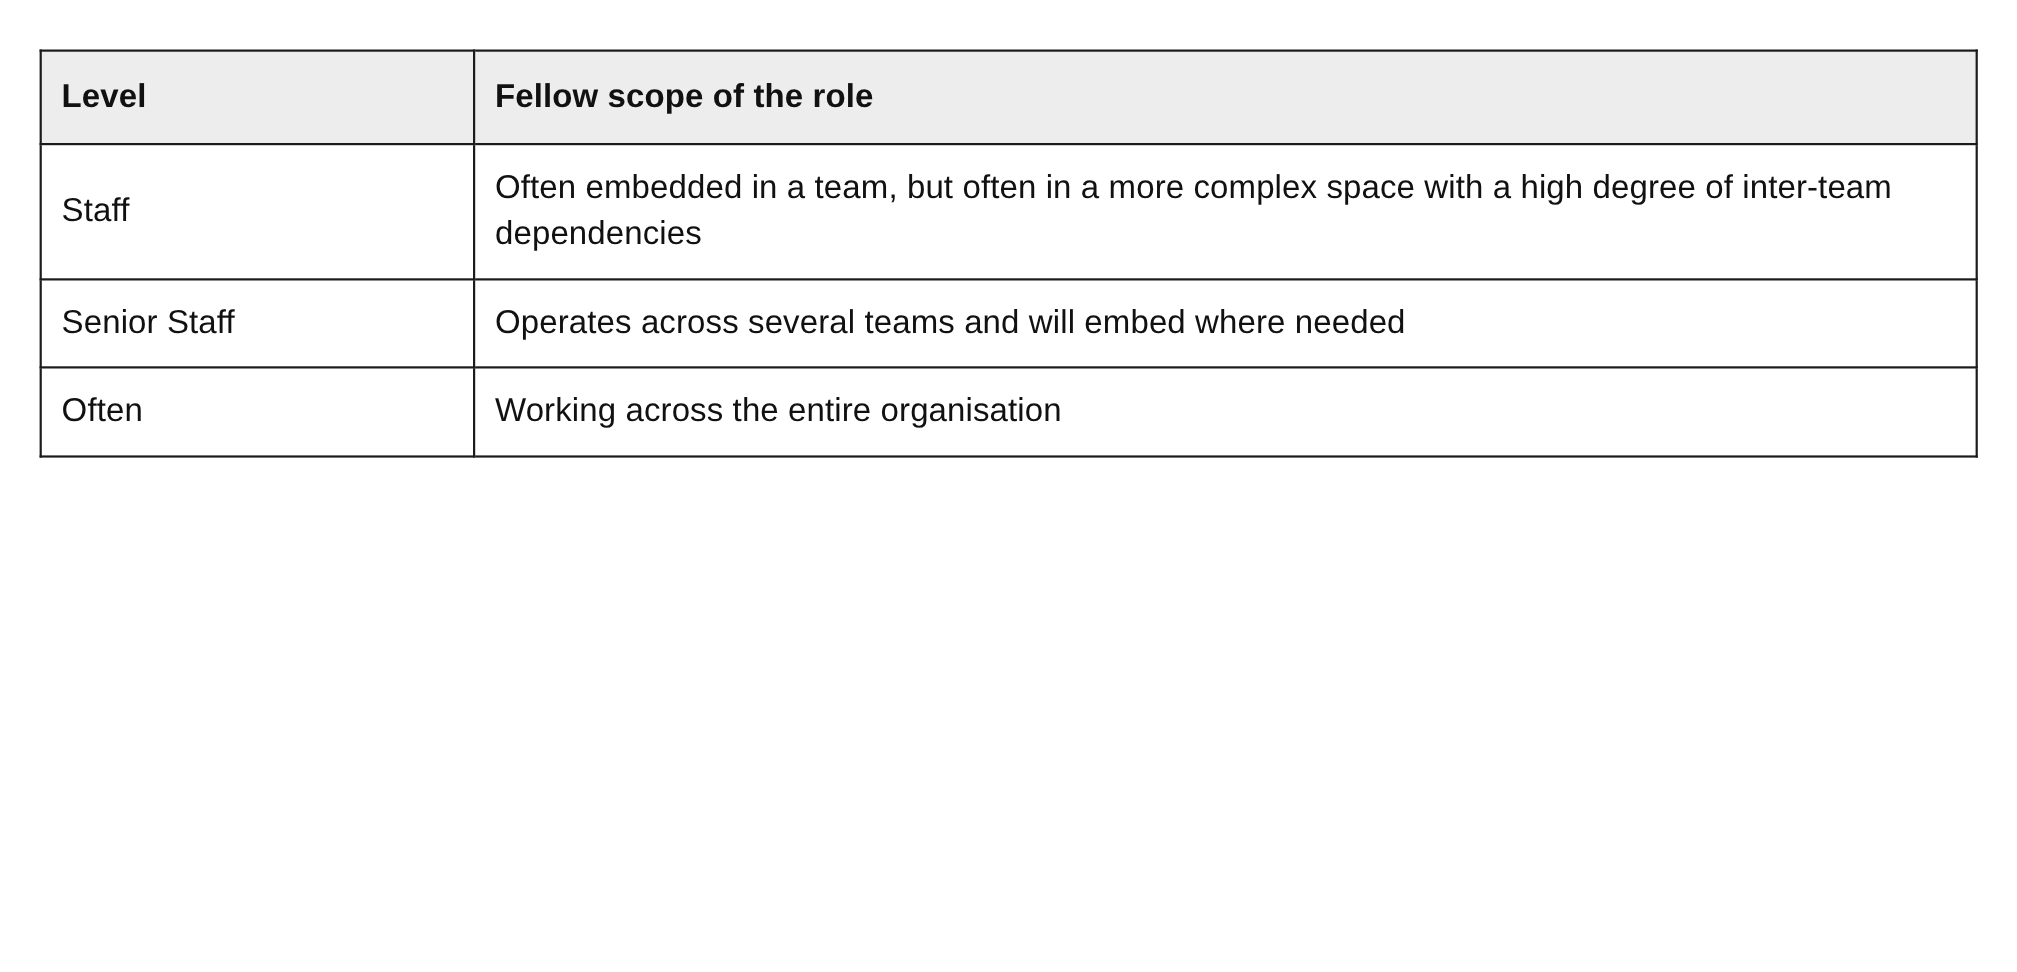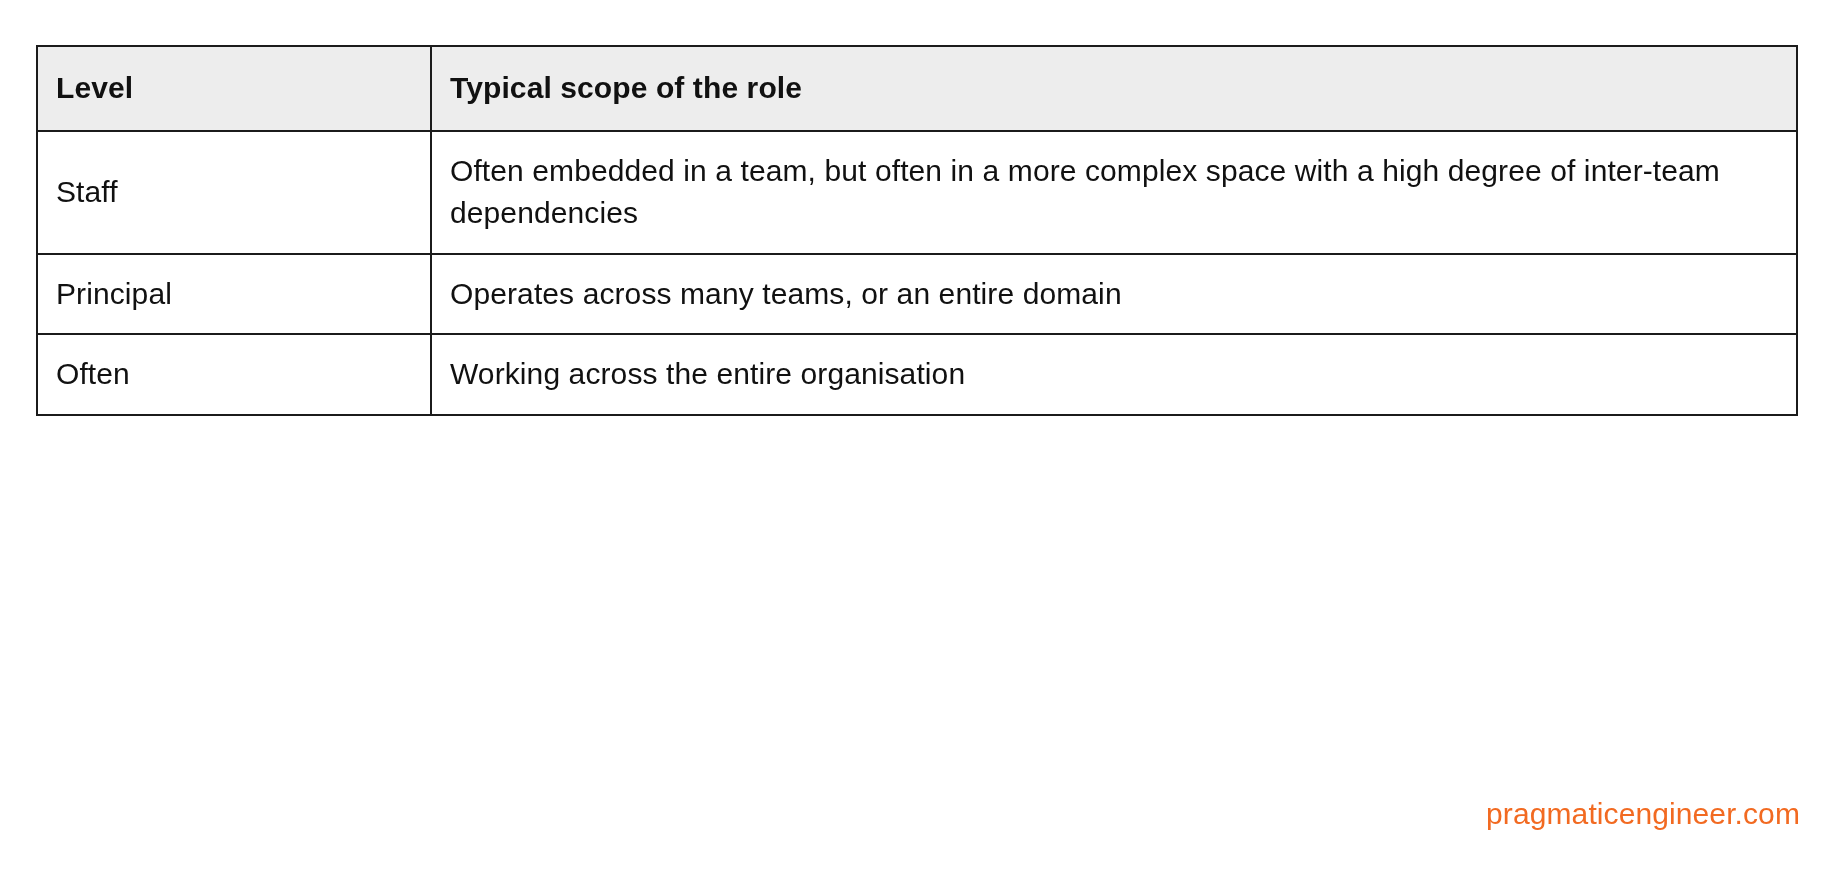--- a/index.html
+++ b/index.html
@@ -77,35 +77,34 @@
 
   <div class="table-wrap">
     <table class="levels">
       <colgroup>
         <col class="col-level">
         <col class="col-scope">
       </colgroup>
       <thead>
         <tr>
           <th>Level</th>
-          <th>Typical scope of the role</th>
+          <th>Fellow scope of the role</th>
         </tr>
       </thead>
       <tbody>
         <tr>
           <td class="level-cell">Staff</td>
           <td class="scope-cell">Often embedded in a team, but often in a more complex space with a high degree of inter-team dependencies</td>
         </tr>
         <tr>
-          <td class="level-cell">Principal</td>
-          <td class="scope-cell">Operates across many teams, or an entire domain</td>
+          <td class="level-cell">Senior Staff</td>
+          <td class="scope-cell">Operates across several teams and will embed where needed</td>
         </tr>
         <tr>
           <td class="level-cell">Often</td>
           <td class="scope-cell">Working across the entire organisation</td>
         </tr>
       </tbody>
     </table>
   </div>
 
-  <div class="watermark">pragmaticengineer.com</div>
 
 </div>
 
 </body></html>

